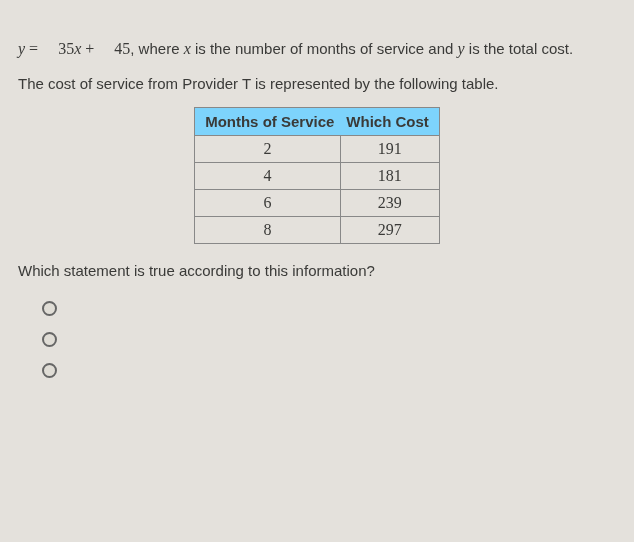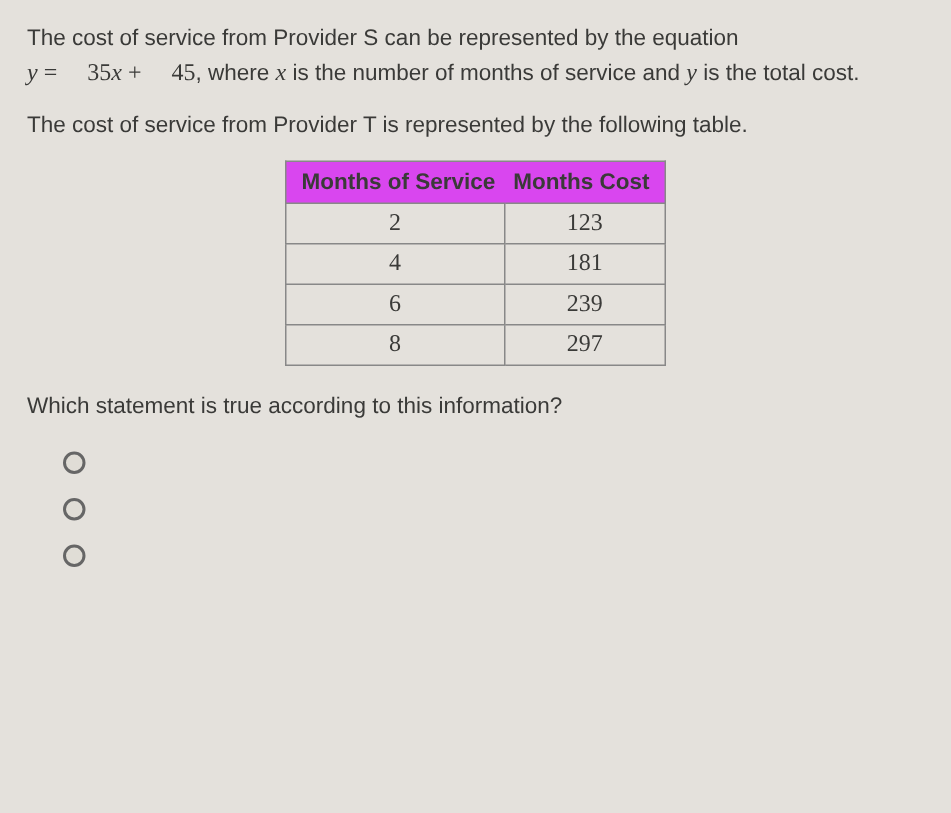--- a/index.html
+++ b/index.html
@@ -26,21 +26,21 @@
       border: 1px solid #888;
       padding: 4px 10px;
       font-family: 'Times New Roman', serif;
       font-size: 16px;
       text-align: center;
     }
     th {
       font-family: Arial, sans-serif;
       font-weight: bold;
       font-size: 15px;
-      background: #d946ef;
+      background: #7dd3fc;
       padding: 5px 10px;
     }
     th:first-child { border-right: none; padding-right: 6px;}
     th:last-child { border-left: none; padding-left: 6px;}
     .question { margin: 10px 0 20px; }
     .option {
       display: flex;
       align-items: flex-start;
       gap: 12px;
       margin: 14px 0 14px 24px;
@@ -53,38 +53,38 @@
       flex-shrink: 0;
       margin-top: 2px;
       background: #e0ddd6;
     }
     .option-text { max-width: 510px; }
   </style>
 </head>
 <body>
 
 <div class="problem-text">
-  <span>The cost of service from Provider S can be represented by the equation</span><br>
+  <br>
   <span class="equation">
     <span>y</span><span class="eq"> = </span><span class="num">35</span><span>x</span><span class="eq"> + </span><span class="num">45</span></span><span>, where </span><span class="equation">x</span><span> is the number of months of service and </span><span class="equation">y</span><span> is the total cost.</span>
 </div>
 
 <div class="problem-text">The cost of service from Provider T is represented by the following table.</div>
 
 <table>
   <thead>
       <tr>
     <th>Months of Service</th>
-    <th>Months Cost</th>
+    <th>Which Cost</th>
   </tr>
     </thead>
   <tbody>
     <tr>
         <td>2</td>
-        <td>123</td>
+        <td>191</td>
       </tr>
     <tr>
         <td>4</td>
         <td>181</td>
       </tr>
     <tr>
         <td>6</td>
         <td>239</td>
       </tr>
     <tr>

